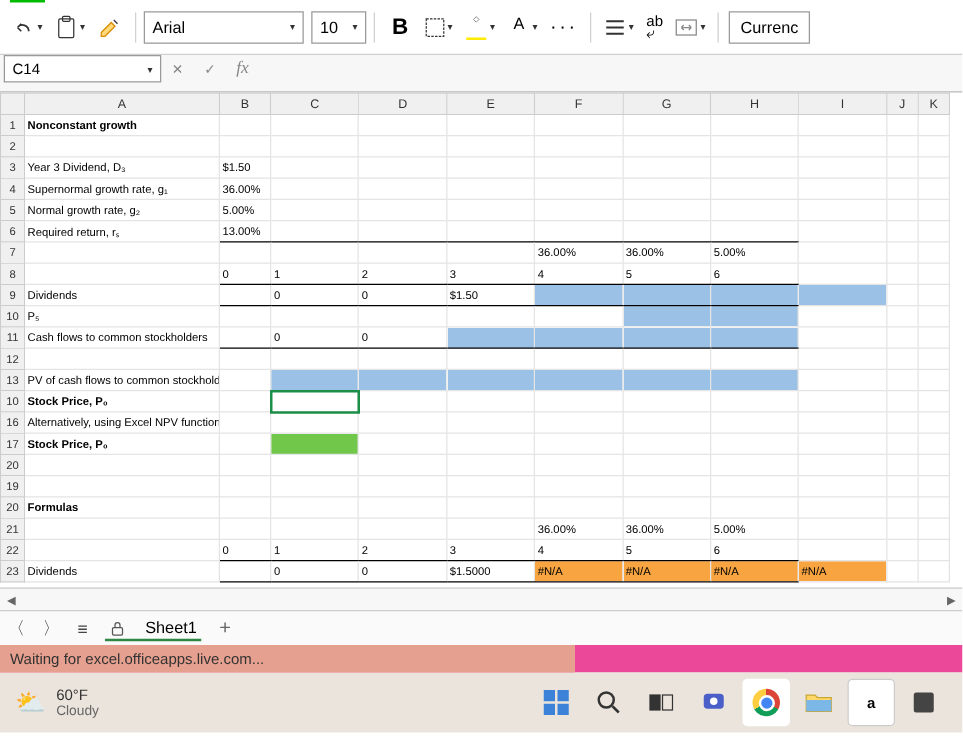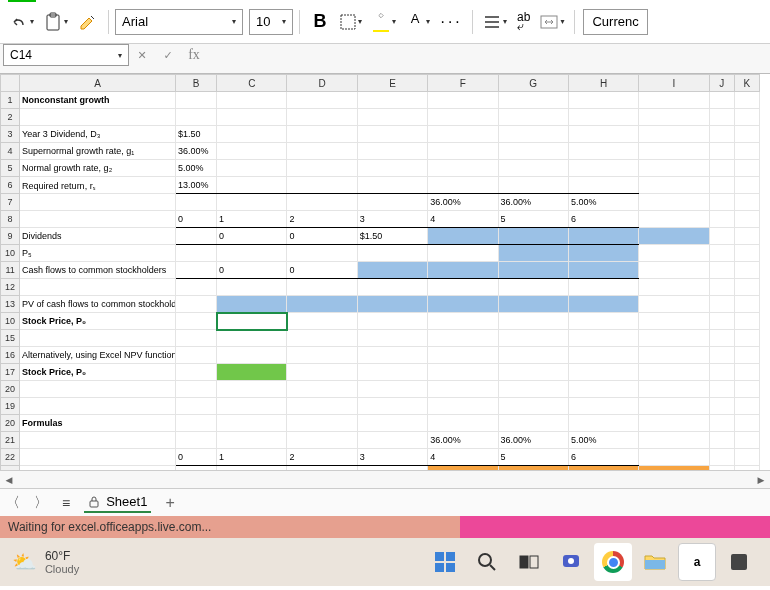--- a/index.html
+++ b/index.html
@@ -11,21 +11,21 @@
 .sep{width:1px;height:24px;background:#d0d0d0;margin:0 4px}
 .font-sel{border:1px solid #999;height:26px;width:128px;display:flex;align-items:center;padding:0 6px;font-size:13px;justify-content:space-between}
 .size-sel{border:1px solid #999;height:26px;width:44px;display:flex;align-items:center;padding:0 6px;font-size:13px;justify-content:space-between;margin-left:4px}
 .bold-btn{font-weight:bold;font-size:18px;width:28px;justify-content:center}
 .color-sw{width:16px;height:4px;margin-top:12px}
 .ico-wrap{display:flex;flex-direction:column;align-items:center;width:18px;height:20px}
 .curr-btn{border:1px solid #999;height:26px;padding:0 8px;display:flex;align-items:center;font-size:13px;margin-left:2px}
 .formula-bar{display:flex;height:30px;border-bottom:1px solid #bbb;background:#f7f7f7}
 .name-box{width:126px;height:22px;border:1px solid #999;background:#fff;display:flex;align-items:center;padding:0 6px;font-size:12px;margin-left:3px;justify-content:space-between}
 .fb-btn{width:26px;height:22px;display:flex;align-items:center;justify-content:center;color:#888;cursor:pointer}
-.fx{font-family:'Times New Roman',serif;font-size:14px}
+.fx{font-style:italic;font-family:'Times New Roman',serif;font-size:14px}
 .fb-input{flex:1;height:22px;border:none;background:transparent;padding:0 6px}
 .grid-wrap{height:396px;overflow:auto;position:relative}
 table.sheet{border-collapse:collapse;table-layout:fixed;width:760px}
 table.sheet th{background:#f0f0f0;border:1px solid #ccc;font-weight:normal;font-size:10px;color:#333;height:17px;position:sticky}
 table.sheet th.ch{top:0}
 table.sheet th.rh{left:0;width:19px;text-align:center;background:#f0f0f0;font-size:9px}
 table.sheet td{border:1px solid #e4e4e4;height:13px;font-size:9px;padding:0 2px;white-space:nowrap;overflow:hidden;text-align:left;vertical-align:middle}
 .col-A{width:155px}.col-B{width:41px}.col-C{width:70px}.col-D{width:70px}.col-E{width:70px}.col-F{width:70px}.col-G{width:70px}.col-H{width:70px}.col-I{width:70px}.col-J{width:25px}.col-K{width:25px}
 .ar{text-align:right}
 .ac{text-align:center}
@@ -33,21 +33,21 @@
 .bg-blue{background:#9bc1e6}
 .bg-green{background:#71c74a}
 .bg-orange{background:#f7a441}
 .bt{border-top:1px solid #000 !important}
 .bb{border-bottom:1px solid #000 !important}
 .active-cell{outline:2px solid #1d8e47;outline-offset:-1px;background:#fff !important}
 .hscroll{height:18px;border-top:1px solid #ccc;background:#f7f7f7;display:flex;align-items:center}
 .hscroll .tri{width:18px;text-align:center;font-size:9px;color:#666;cursor:pointer}
 .tabs{display:flex;align-items:center;height:28px;border-top:1px solid #ccc;background:#fafafa;padding:0 6px;gap:14px}
 .tabs .ti{font-size:14px;color:#444;cursor:pointer}
-.tab-active{display:flex;align-items:center;gap:6px;border-bottom:2px solid #2c8844;padding:2px 4px;font-size:13px}
+.tab-active{display:flex;align-items:flex-end;gap:16px;border-bottom:2px solid #2c8844;padding:2px 4px;font-size:13px}
 .plus{font-size:16px;color:#666;cursor:pointer}
 .status{height:22px;background:#e6a08f;color:#333;font-size:12px;display:flex;align-items:center;padding:0 8px;width:460px}
 .status-wrap{background:#ec4899;height:22px;display:flex}
 .taskbar{height:48px;background:#ebe4dc;display:flex;align-items:center;padding:0 12px;gap:8px}
 .weather{display:flex;align-items:center;gap:8px;font-size:12px;color:#333}
 .weather-ico{font-size:20px}
 .tb-center{margin-left:auto;display:flex;align-items:center;gap:4px}
 .tb-icon{width:38px;height:38px;display:flex;align-items:center;justify-content:center;border-radius:4px;font-size:18px;cursor:pointer}
 .win-logo{display:grid;grid-template-columns:9px 9px;grid-template-rows:9px 9px;gap:2px}
 .win-logo div{background:#3b82d8}
@@ -352,34 +352,20 @@
           <td class=""></td>
           <td class=""></td>
           <td class=""></td>
           <td class=""></td>
           <td class=""></td>
           <td class=""></td>
           <td class=""></td>
           <td class=""></td>
         </tr>
         <tr>
-          <th class="rh">15</th>
-          <td class=""></td>
-          <td class=""></td>
-          <td class=""></td>
-          <td class=""></td>
-          <td class=""></td>
-          <td class=""></td>
-          <td class=""></td>
-          <td class=""></td>
-          <td class=""></td>
-          <td class=""></td>
-          <td class=""></td>
-        </tr>
-        <tr>
           <th class="rh">16</th>
           <td class="">Alternatively, using Excel NPV function:</td>
           <td class=""></td>
           <td class=""></td>
           <td class=""></td>
           <td class=""></td>
           <td class=""></td>
           <td class=""></td>
           <td class=""></td>
           <td class=""></td>

